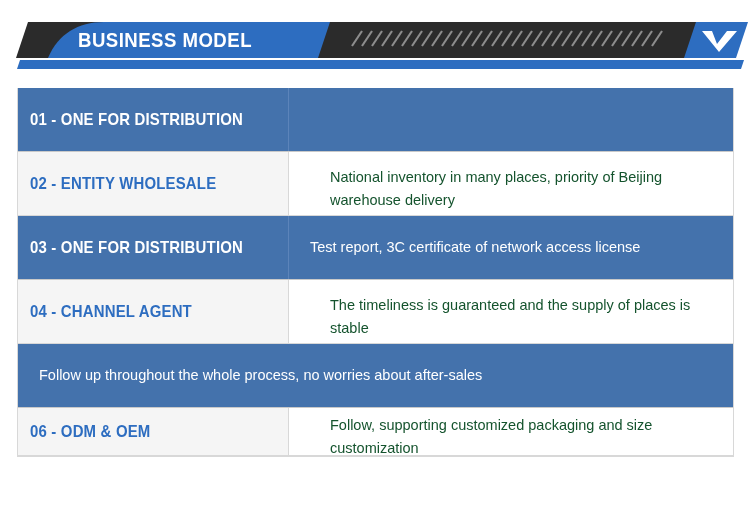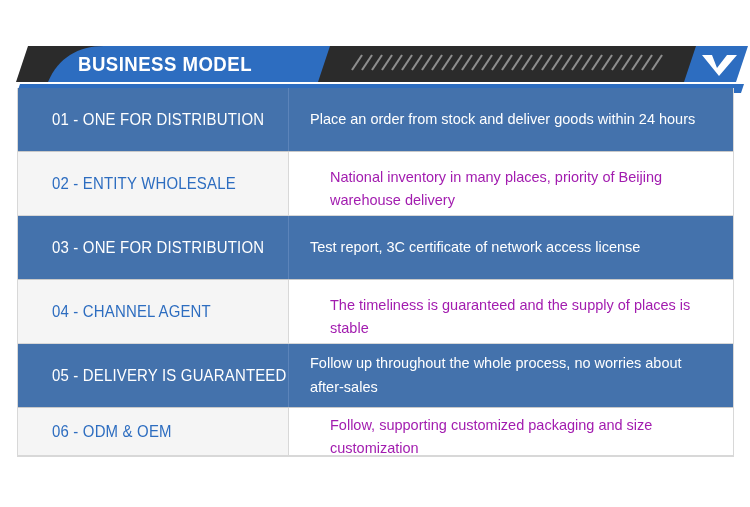--- a/index.html
+++ b/index.html
@@ -15,21 +15,20 @@
     position: relative;
   }
 
   
   .banner {
     position: absolute;
     left: 0;
     top: 0;
     width: 678px;
     height: 78px;
-    margin-top: 24px;
   }
   .banner-svg {
     display: block;
   }
   .banner-title {
     position: absolute;
     left: 0;
     top: 22px;
     width: 330px;
     height: 36px;
@@ -65,24 +64,24 @@
   }
   .row:last-child {
     height: 48px;
   }
   .cell-label {
     width: 271px;
     flex: 0 0 271px;
     box-sizing: border-box;
     display: flex;
     align-items: center;
-    padding-left: 34px;
+    padding-left: 12px;
     font-family: "Liberation Sans Narrow", "Liberation Sans", sans-serif;
     font-size: 17px;
-    font-weight: normal;
+    font-weight: bold;
     letter-spacing: 0.2px;
     transform-origin: left center;
     white-space: nowrap;
   }
   .cell-label span {
     display: inline-block;
     transform: scaleX(0.88);
     transform-origin: left center;
   }
   .cell-desc {
@@ -113,21 +112,21 @@
     background: #ffffff;
     border-bottom: 1px solid #d8d8d8;
     gap: 20px;
   }
   .row.light .cell-label {
     background: #f5f5f5;
     color: #2d6dc0;
     border-right: 1px solid #d8d8d8;
   }
   .row.light .cell-desc {
-    color: #a21caf;
+    color: #14532d;
     margin-top: 11px;
   }
   .row:last-child {
     border-bottom: 1px solid #d8d8d8;
   }
 </style>
 </head>
 <body>
 
 <div class="banner">
@@ -181,21 +180,20 @@
   </svg>
   <div class="banner-title">BUSINESS MODEL</div>
 </div>
 
 <div class="table-wrap">
 
   <div class="row blue">
     <div class="cell-label">
         <span>01 - ONE FOR DISTRIBUTION</span>
       </div>
-    <div class="cell-desc">Place an order from stock and deliver goods within 24 hours</div>
   </div>
 
   <div class="row light">
     <div class="cell-label">
         <span>02 - ENTITY WHOLESALE</span>
       </div>
     <div class="cell-desc">National inventory in many places, priority of Beijing warehouse delivery</div>
   </div>
 
   <div class="row blue">
@@ -206,23 +204,20 @@
   </div>
 
   <div class="row light">
     <div class="cell-label">
         <span>04 - CHANNEL AGENT</span>
       </div>
     <div class="cell-desc">The timeliness is guaranteed and the supply of places is stable</div>
   </div>
 
   <div class="row blue">
-    <div class="cell-label">
-        <span>05 - DELIVERY IS GUARANTEED</span>
-      </div>
     <div class="cell-desc">Follow up throughout the whole process, no worries about after-sales</div>
   </div>
 
   <div class="row light">
     <div class="cell-label">
         <span>06 - ODM &amp; OEM</span>
       </div>
     <div class="cell-desc">Follow, supporting customized packaging and size customization</div>
   </div>
 

